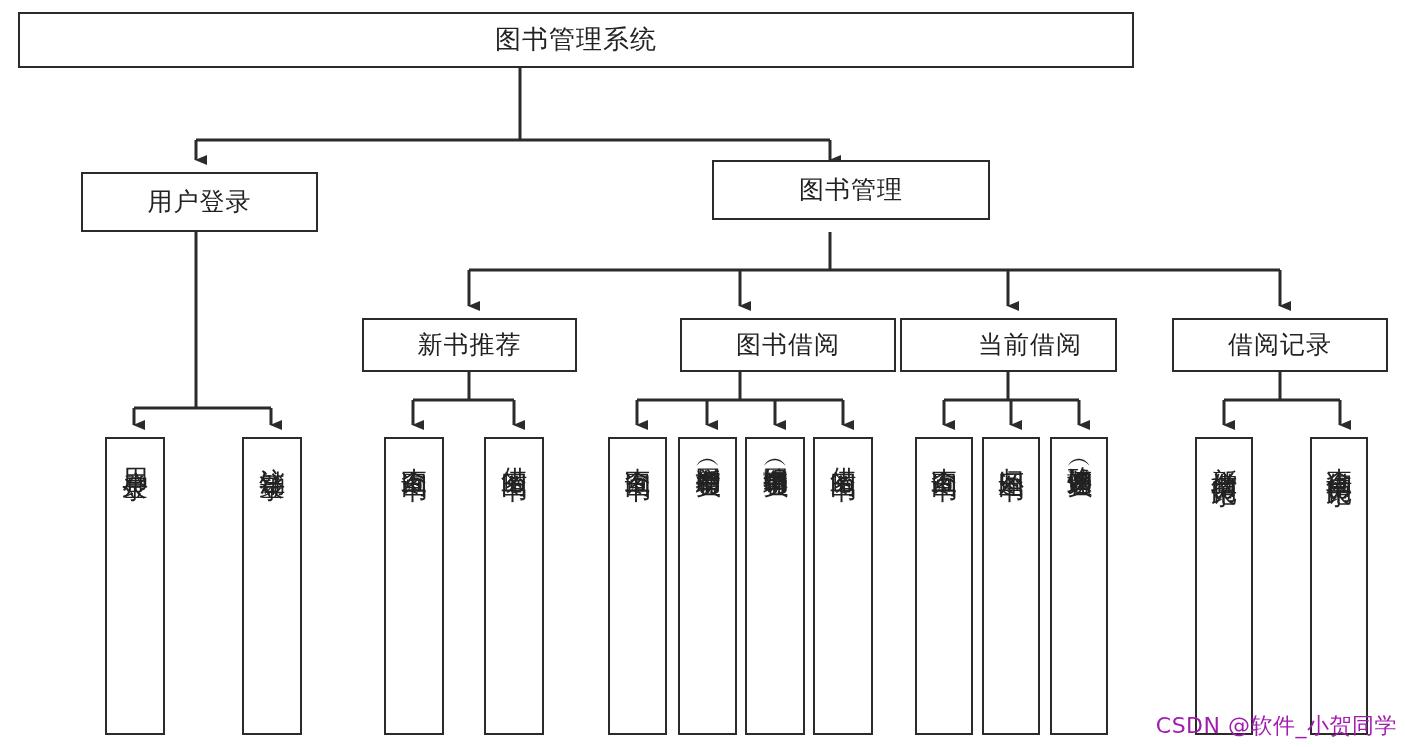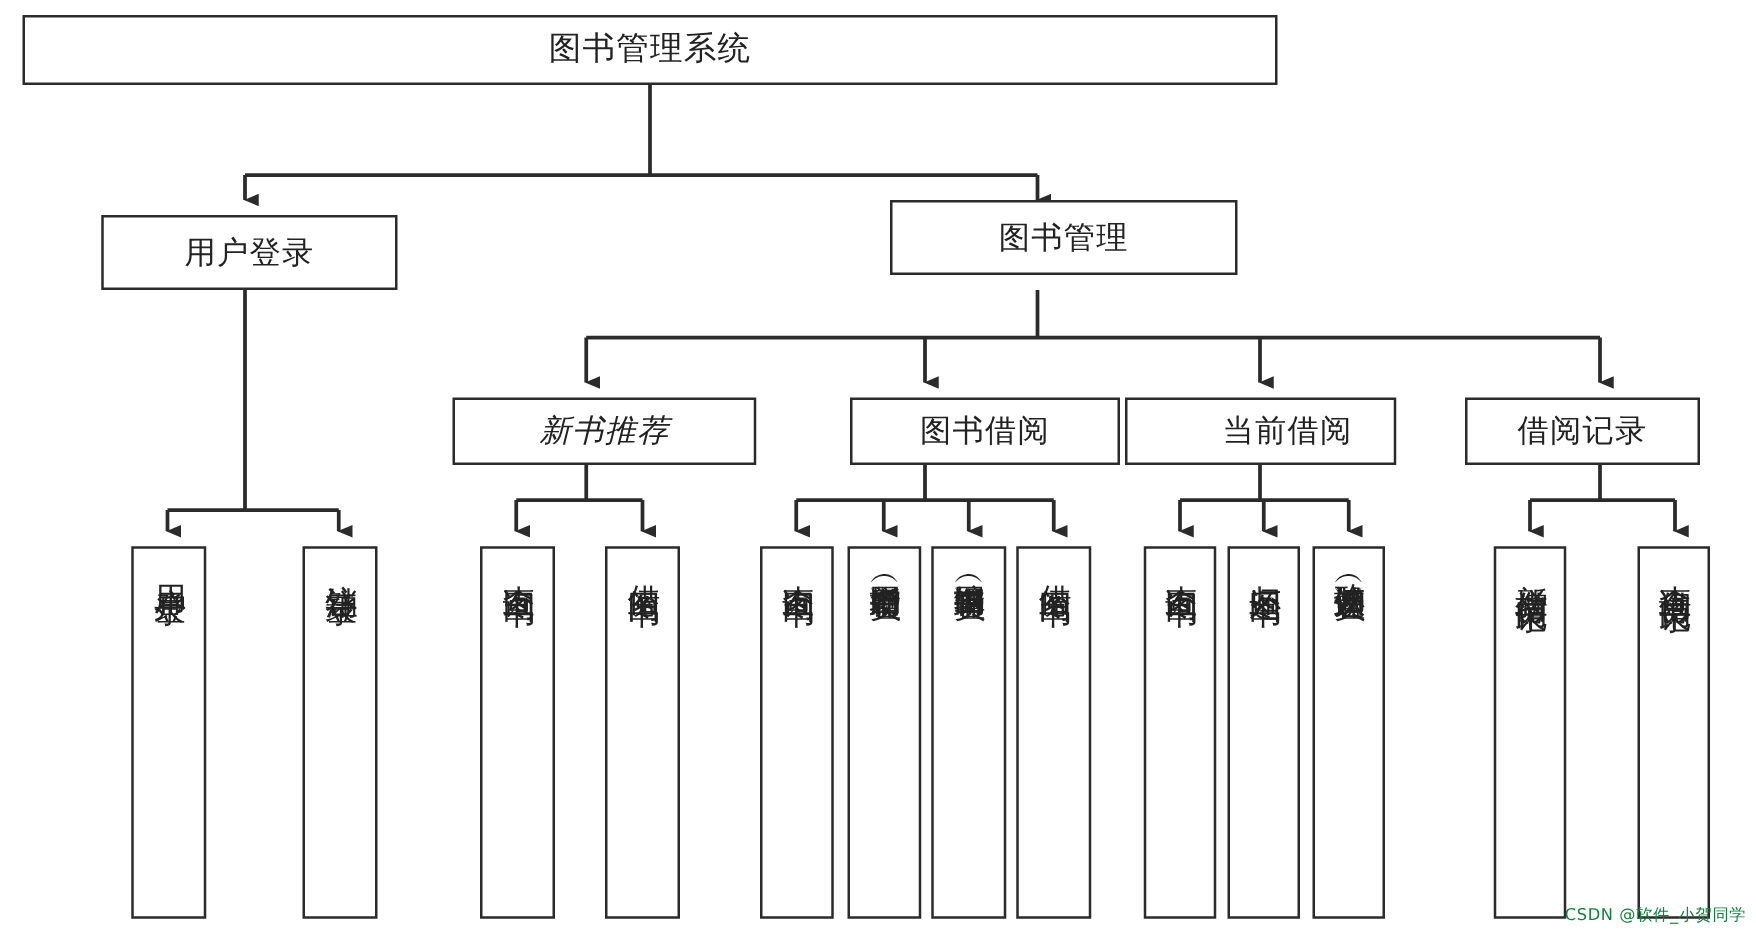--- a/index.html
+++ b/index.html
@@ -59,22 +59,22 @@
     white-space: nowrap;
   }
   .vtext.tight {
     letter-spacing: 1px;
     font-size: 25px;
   }
   #watermark {
     position: absolute;
     right: 8px;
     bottom: 6px;
-    font-size: 13px;
-    color: #15803d;
+    font-size: 22px;
+    color: #a21caf;
     letter-spacing: 0.5px;
     white-space: nowrap;
   }
 </style>
 </head>
 <body>
 
 <div id="canvas">
 
   <svg id="connectors" viewBox="0 0 1405 747">
@@ -120,45 +120,45 @@
       <path d="M1011,400 L1011,425" marker-end="url(#arrow)"></path>
       <path d="M1079,400 L1079,425" marker-end="url(#arrow)"></path>
 
       <path d="M1280,372 L1280,400"></path>
       <path d="M1224,400 L1340,400"></path>
       <path d="M1224,400 L1224,425" marker-end="url(#arrow)"></path>
       <path d="M1340,400 L1340,425" marker-end="url(#arrow)"></path>
     </g>
   </svg>
 
-  <div class="node horiz root" style="left:18px; top:12px; width:1004px; height:56px;">
+  <div class="node horiz root" style="left:18px; top:12px; width:1116px; height:56px;">
     <span>图书管理系统</span>
   </div>
 
   <div class="node horiz" style="left:81px; top:172px; width:237px; height:60px;">
     <span>用户登录</span>
   </div>
 
   <div class="node horiz" style="left:712px; top:160px; width:278px; height:60px;">
     <span>图书管理</span>
   </div>
 
-  <div class="node horiz" style="left:362px; top:318px; width:243px; height:54px;font-style:italic;">
+  <div class="node horiz" style="left:362px; top:318px; width:215px; height:54px;">
     <span>新书推荐</span>
   </div>
 
   <div class="node horiz" style="left:632px; top:318px; width:216px; height:54px;margin-left:48px;">
     <span>图书借阅</span>
   </div>
 
   <div class="node horiz" style="left:900px; top:318px; width:217px; height:54px;padding-left:43px;">
     <span>当前借阅</span>
   </div>
 
-  <div class="node horiz" style="left:1172px; top:318px; width:188px; height:54px;">
+  <div class="node horiz" style="left:1172px; top:318px; width:216px; height:54px;">
     <span>借阅记录</span>
   </div>
 
   <div class="node leaf" style="left:105px; top:437px; width:60px; height:298px;">
     <span class="vtext">用户登录</span>
   </div>
 
   <div class="node leaf" style="left:242px; top:437px; width:60px; height:298px;">
     <span class="vtext">注销登录</span>
   </div>

